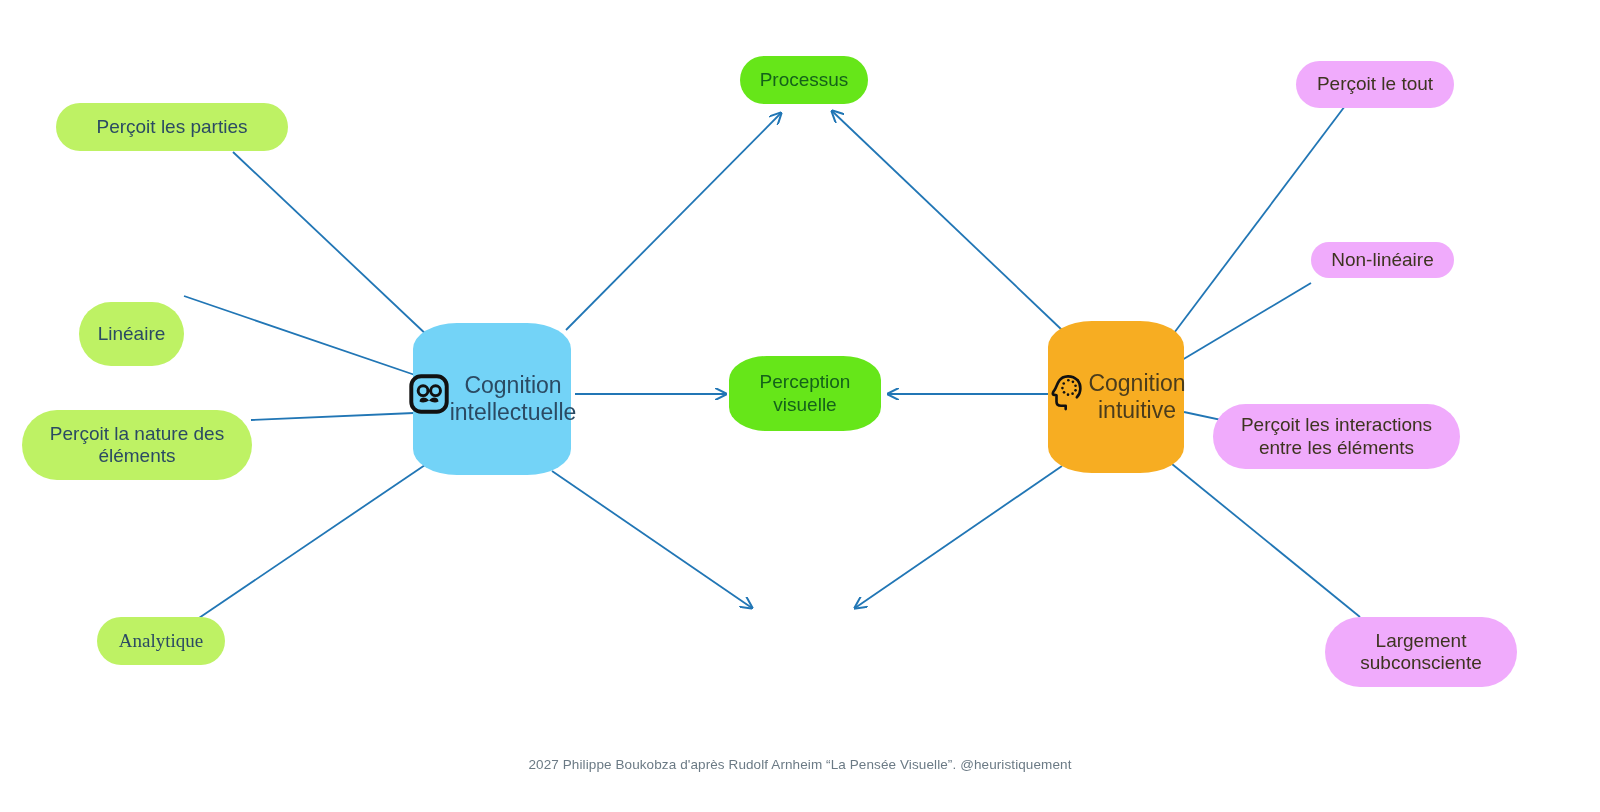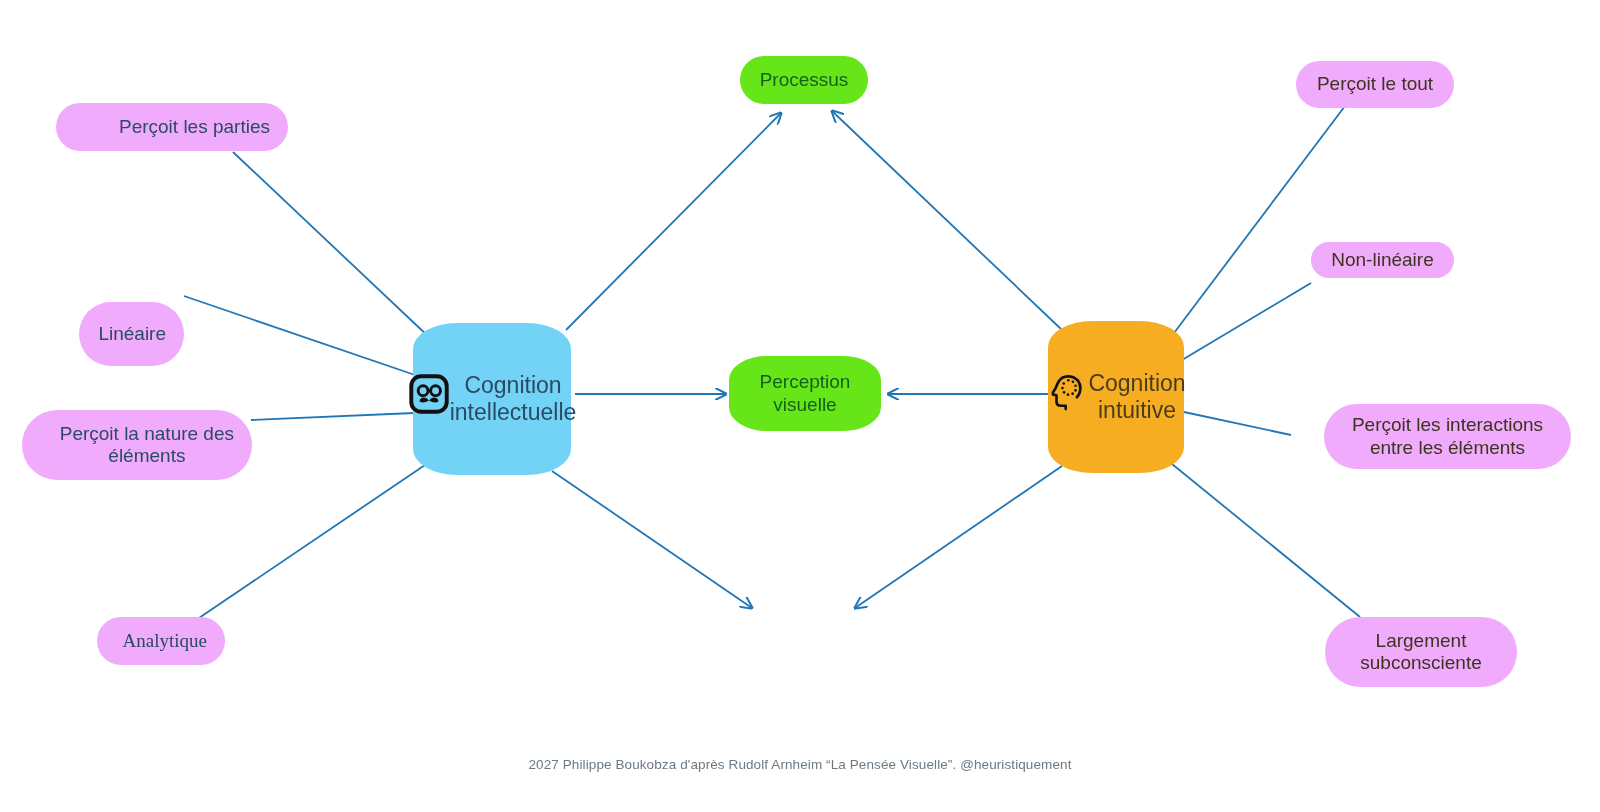--- a/index.html
+++ b/index.html
@@ -35,23 +35,22 @@
     line-height: 1.18;
     white-space: pre-line;
   }
   
   .leaf {
     border-radius: 999px;
     font-size: 19px;
     padding: 0 18px;
   }
   .leaf-blue {
-    background: #f0abfc;
+    background: #bef264;
     color: #2b4a63;
-    justify-content: flex-end;
   }
   .leaf-orange {
     background: #f0abfc;
     color: #3d3420;
   }
   .leaf-green {
     background: #66e619;
     color: #14621a;
   }
   .center {
@@ -143,21 +142,21 @@
   </div>
 
   <div class="node leaf leaf-orange" style="left:1296px; top:61px; width:158px; height:47px;">
     <span>Perçoit le tout</span>
   </div>
 
   <div class="node leaf leaf-orange" style="left:1311px; top:242px; width:143px; height:36px;">
     <span>Non-linéaire</span>
   </div>
 
-  <div class="node leaf leaf-orange" style="left:1324px; top:404px; width:247px; height:65px;">
+  <div class="node leaf leaf-orange" style="left:1213px; top:404px; width:247px; height:65px;">
     <span>Perçoit les interactions
 entre les éléments</span>
   </div>
 
   <div class="node leaf leaf-orange" style="left:1325px; top:617px; width:192px; height:70px;">
     <span>Largement
 subconsciente</span>
   </div>
 
   <div class="node mid-green" style="left:729px; top:356px; width:152px; height:75px;">

